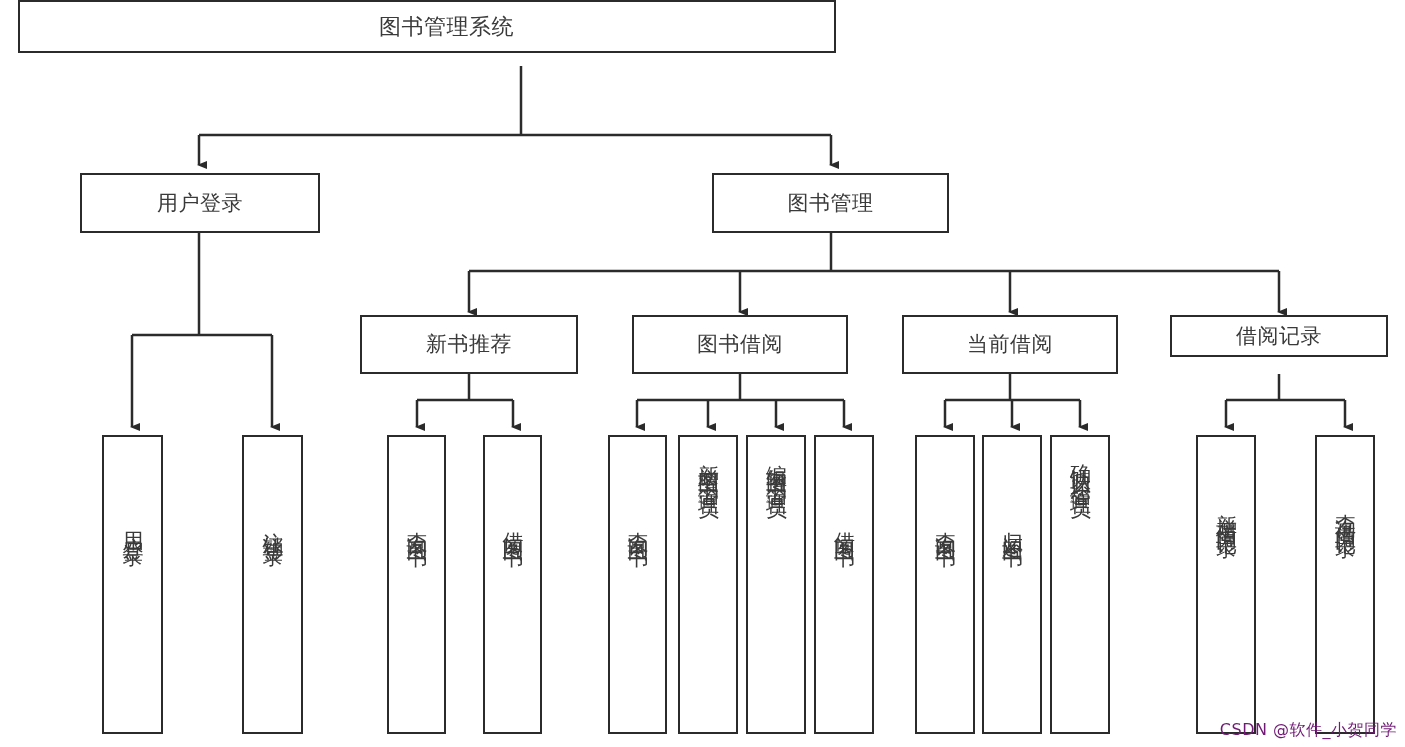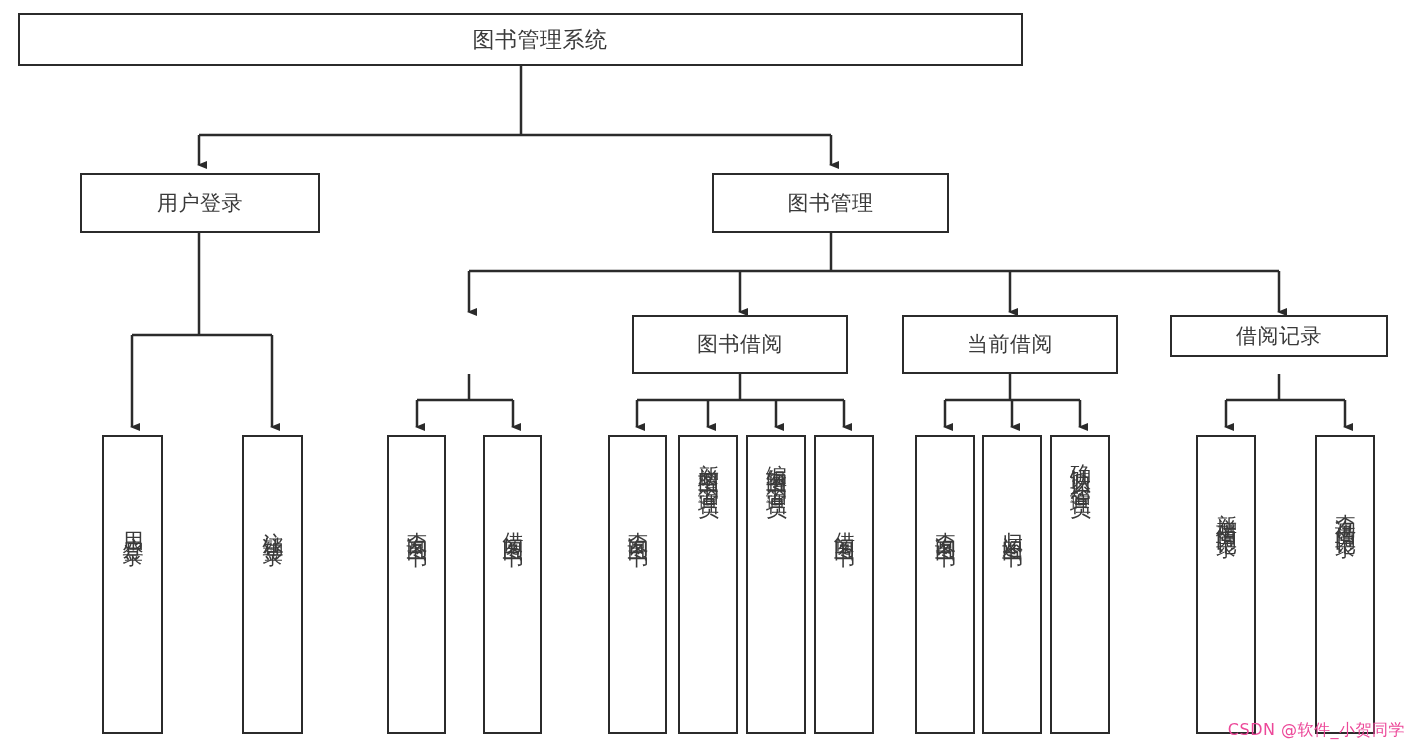--- a/index.html
+++ b/index.html
@@ -66,24 +66,24 @@
     margin-top: 70px;
   }
   .node-box.vertical.tall .node-label {
     margin-top: 2px;
   }
   .node-box.vertical.midlow .node-label {
     margin-top: 52px;
   }
   #watermark {
     position: absolute;
-    right: 0;
+    right: 8px;
     bottom: 6px;
     font-size: 16px;
-    color: #ec4899;
+    color: #701a75;
     letter-spacing: 0.5px;
     z-index: 5;
     white-space: nowrap;
   }
 </style>
 </head>
 <body>
 
 <div id="diagram-root">
 
@@ -130,32 +130,35 @@
       <path d="M1012,400 L1012,427" marker-end="url(#arrowhead)"></path>
       <path d="M1080,400 L1080,427" marker-end="url(#arrowhead)"></path>
 
       <path d="M1279,374 L1279,400"></path>
       <path d="M1226,400 L1345,400"></path>
       <path d="M1226,400 L1226,427" marker-end="url(#arrowhead)"></path>
       <path d="M1345,400 L1345,427" marker-end="url(#arrowhead)"></path>
     </g>
   </svg>
 
-  <div class="node-box root" style="left:18px; top:13px; width:1005px; height:53px;padding-left:39px;">
+  <div class="node-box root" style="left:18px; top:0; width:818px; height:53px;padding-left:39px;">
     <span class="node-label">图书管理系统</span>
   </div>
 
   <div class="node-box" style="left:80px; top:173px; width:240px; height:60px;">
     <span class="node-label">用户登录</span>
   </div>
 
   <div class="node-box" style="left:712px; top:173px; width:237px; height:60px;justify-content:center;">
     <span class="node-label">图书管理</span>
   </div>
 
+  <div class="node-box" style="left:360px; top:315px; width:218px; height:59px;">
+    <span class="node-label">新书推荐</span>
+  </div>
 
   <div class="node-box" style="left:632px; top:315px; width:216px; height:59px;">
     <span class="node-label">图书借阅</span>
   </div>
 
   <div class="node-box" style="left:902px; top:315px; width:216px; height:59px;">
     <span class="node-label">当前借阅</span>
   </div>
 
   <div class="node-box" style="left:1170px; top:315px; width:218px; height:42px;">

